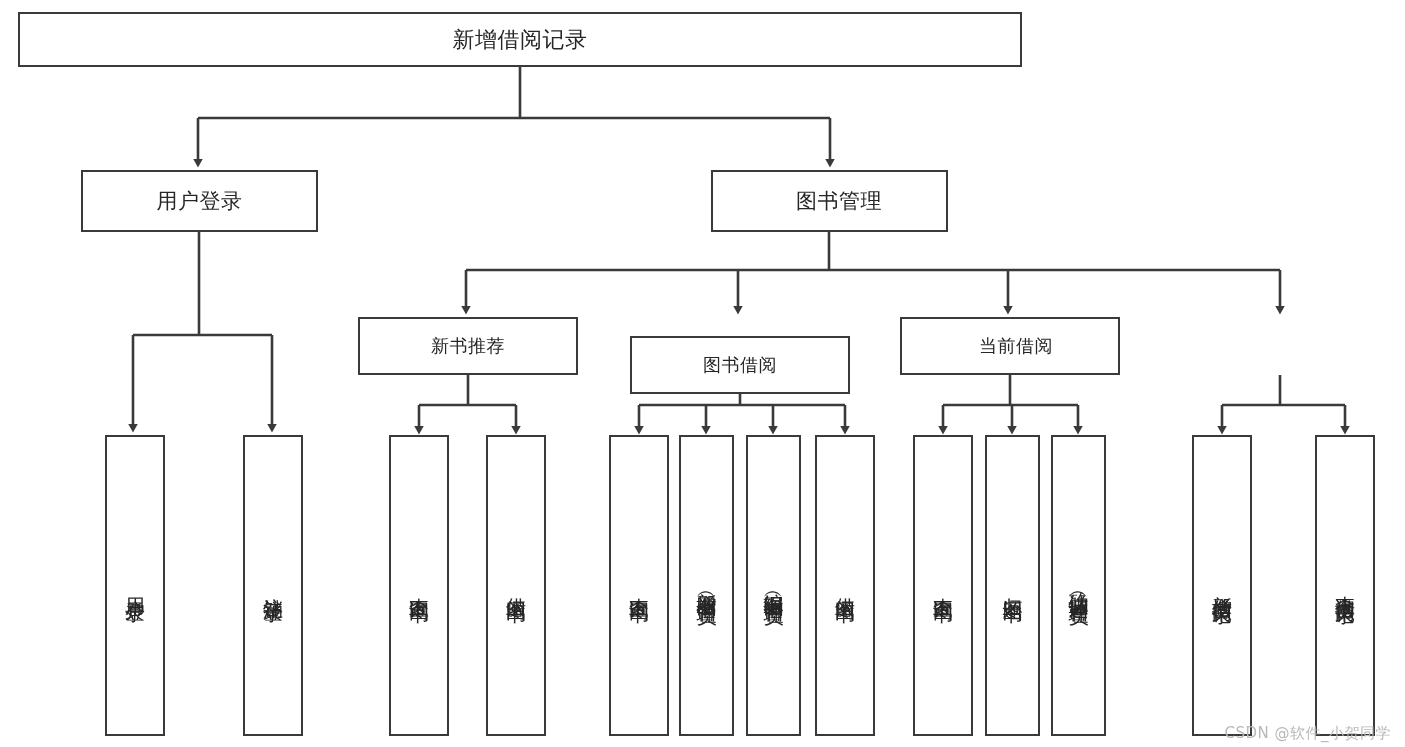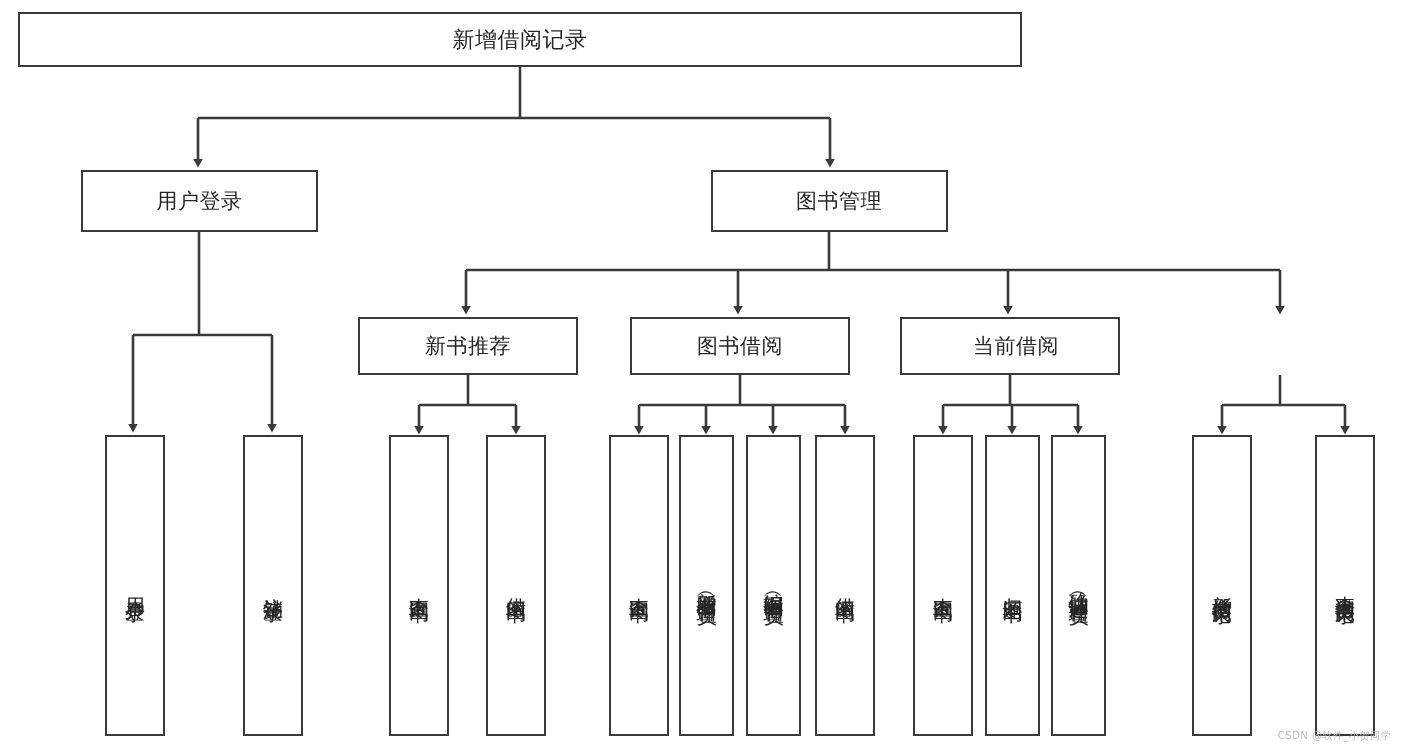--- a/index.html
+++ b/index.html
@@ -35,36 +35,36 @@
     justify-content: center;
     color: #262626;
     font-size: 21px;
     line-height: 1.25;
     letter-spacing: 0.5px;
     text-align: center;
     z-index: 2;
   }
   .node.root    { font-size: 22px; }
   .node.level2  { font-size: 21px; }
-  .node.level3  { font-size: 21px; }
+  .node.level3  { font-size: 18px; }
   
   .node.leaf {
     writing-mode: vertical-rl;
     text-orientation: upright;
     font-size: 20px;
     line-height: 1.15;
     letter-spacing: 2px;
     padding: 4px 0;
     white-space: normal;
   }
   .watermark {
     position: absolute;
     right: 14px;
     bottom: 4px;
-    font-size: 10px;
+    font-size: 15px;
     color: #b9b9b9;
     letter-spacing: 0.5px;
     z-index: 3;
     white-space: nowrap;
   }
 </style>
 </head>
 <body>
 
 <div id="stage">
@@ -119,21 +119,21 @@
       <path d="M1345,405 L1345,427" marker-end="url(#arrow)"></path>
     </g>
   </svg>
 
   <div class="node root" style="left: 18px; top: 12px; width: 1004px; height: 55px;">新增借阅记录</div>
 
   <div class="node level2" style="left: 81px; top: 170px; width: 237px; height: 62px;">用户登录</div>
   <div class="node level2" style="left: 711px; top: 170px; width: 237px; height: 62px; padding-left: 19px;">图书管理</div>
 
   <div class="node level3" style="left: 358px; top: 317px; width: 220px; height: 58px;">新书推荐</div>
-  <div class="node level3" style="left: 630px; top: 317px; width: 220px; height: 58px;">图书借阅</div>
+  <div class="node level3" style="left: 630px; top: 336px; width: 220px; height: 58px;">图书借阅</div>
   <div class="node level3" style="left: 900px; top: 317px; width: 220px; height: 58px; padding-left: 12px;">当前借阅</div>
 
   <div class="node leaf" style="left: 105px; top: 435px; width: 60px; height: 301px;">用户登录</div>
   <div class="node leaf" style="left: 243px; top: 435px; width: 60px; height: 301px;">注销登录</div>
   <div class="node leaf" style="left: 389px; top: 435px; width: 60px; height: 301px;">查询图书</div>
   <div class="node leaf" style="left: 486px; top: 435px; width: 60px; height: 301px;">借阅图书</div>
   <div class="node leaf" style="left: 609px; top: 435px; width: 60px; height: 301px;">查询图书</div>
   <div class="node leaf" style="left: 679px; top: 435px; width: 55px; height: 301px;">新增图书（管理员）</div>
   <div class="node leaf" style="left: 746px; top: 435px; width: 55px; height: 301px;">编辑图书（管理员）</div>
   <div class="node leaf" style="left: 815px; top: 435px; width: 60px; height: 301px;">借阅图书</div>

